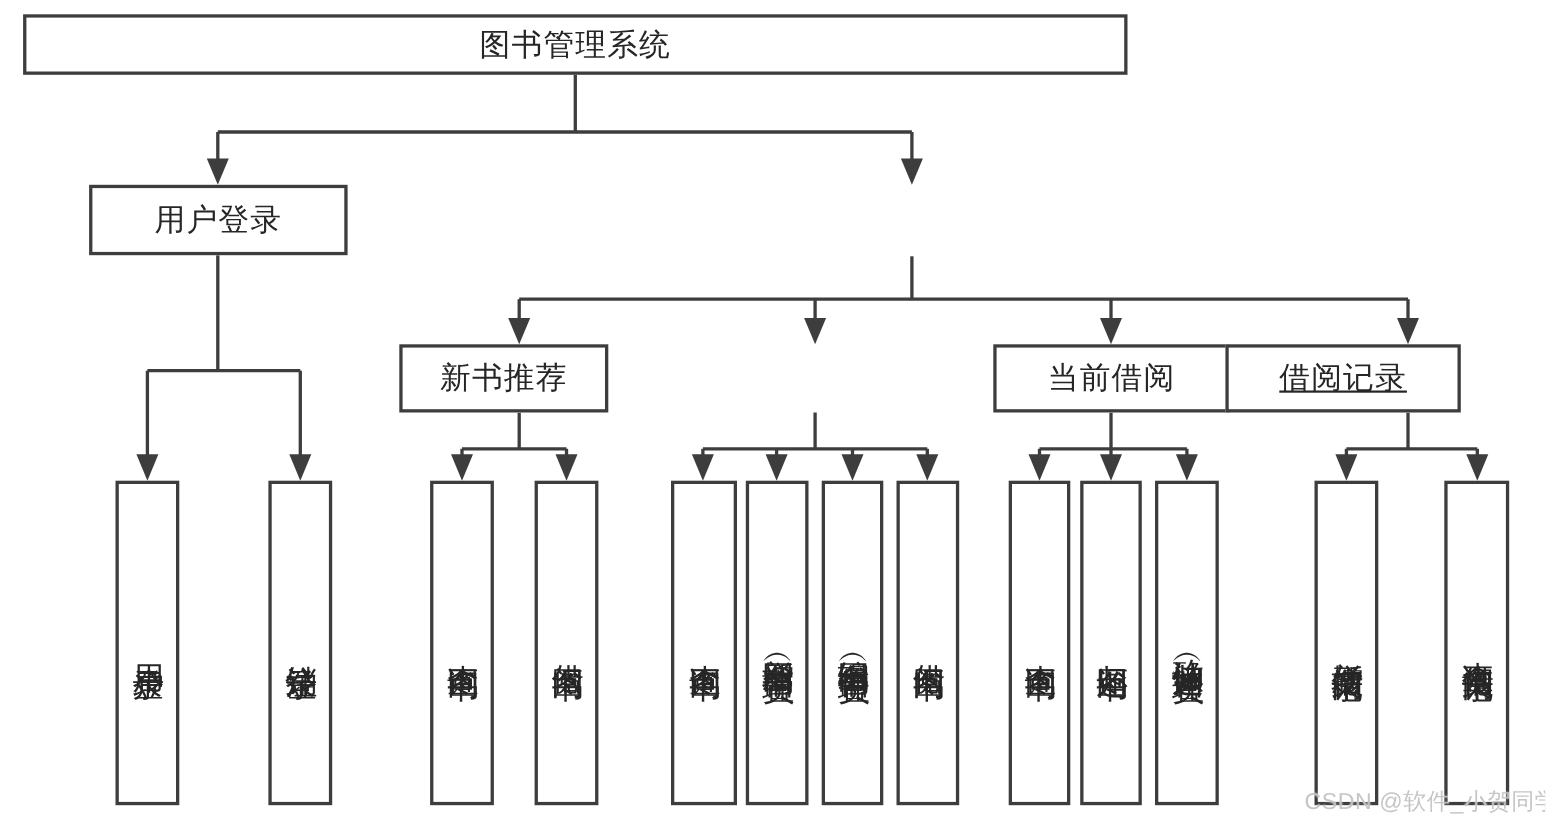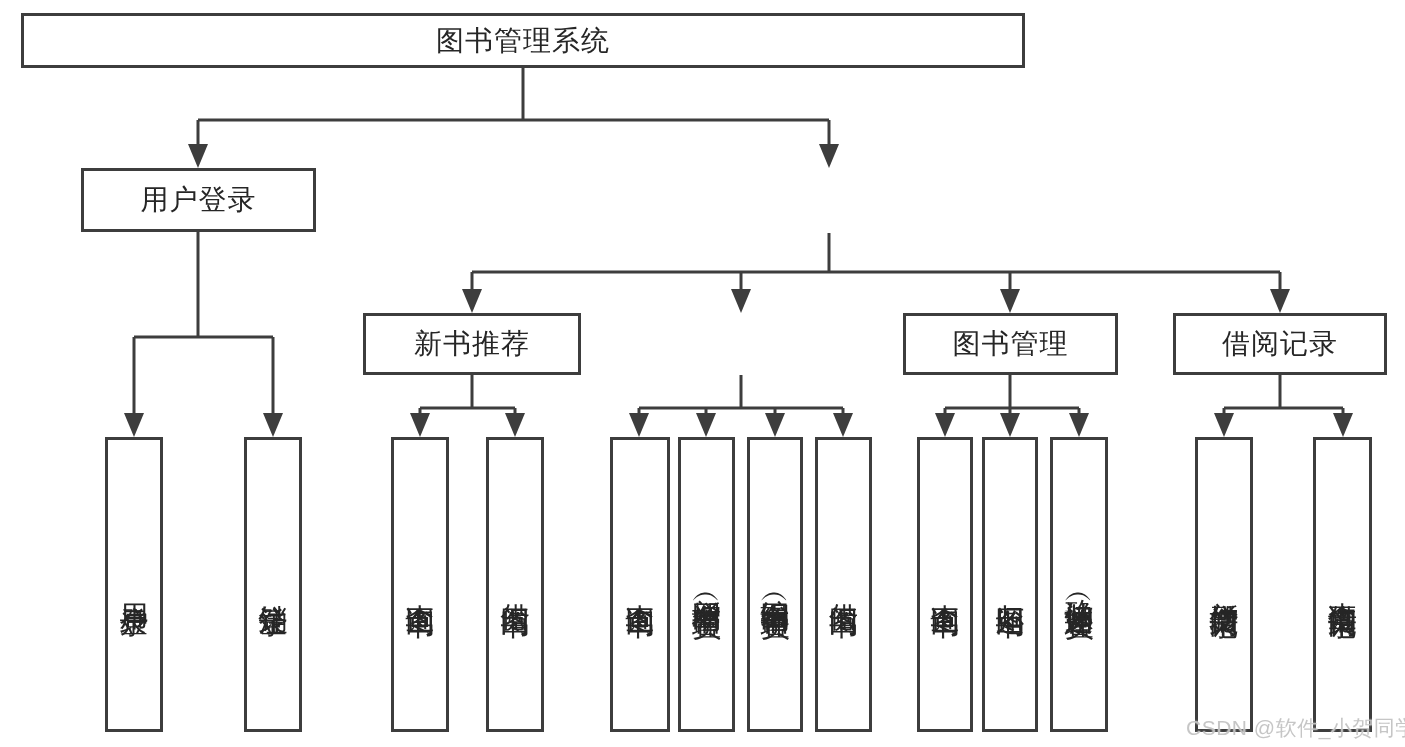--- a/index.html
+++ b/index.html
@@ -103,23 +103,23 @@
       <polyline points="1343,408 1343,415"></polyline>
     </g>
     <polygon stroke="none" points="1214,413 1234,413 1224,437"></polygon>
     <polygon stroke="none" points="1333,413 1353,413 1343,437"></polygon>
   </svg>
 
   <div class="node h-node" style="left:21px;top:13px;width:1004px;height:55px;">图书管理系统</div>
 
   <div class="node h-node" style="left:81px;top:168px;width:235px;height:64px;">用户登录</div>
 
-  <div class="node h-node" style="left:363px;top:313px;width:218px;height:62px;">新书推荐</div>
-  <div class="node h-node" style="left:903px;top:313px;width:215px;height:62px;">图书管理</div>
-  <div class="node h-node" style="left:1173px;top:313px;width:214px;height:62px;">借阅记录</div>
+  <div class="node h-node" style="left:363px;top:313px;width:190px;height:62px;">新书推荐</div>
+  <div class="node h-node" style="left:903px;top:313px;width:215px;height:62px;">当前借阅</div>
+  <div class="node h-node" style="left:1114px;top:313px;width:214px;height:62px;text-decoration:underline;">借阅记录</div>
 
   <div class="node leaf" style="left:105px;top:437px;width:58px;height:295px;">用户登录</div>
   <div class="node leaf" style="left:244px;top:437px;width:58px;height:295px;">注销登录</div>
 
   <div class="node leaf" style="left:391px;top:437px;width:58px;height:295px;">查询图书</div>
   <div class="node leaf" style="left:486px;top:437px;width:58px;height:295px;">借阅图书</div>
 
   <div class="node leaf" style="left:610px;top:437px;width:60px;height:295px;">查询图书</div>
   <div class="node leaf" style="left:678px;top:437px;width:57px;height:295px;">新增图书（管理员）</div>
   <div class="node leaf" style="left:747px;top:437px;width:56px;height:295px;">编辑图书（管理员）</div>

